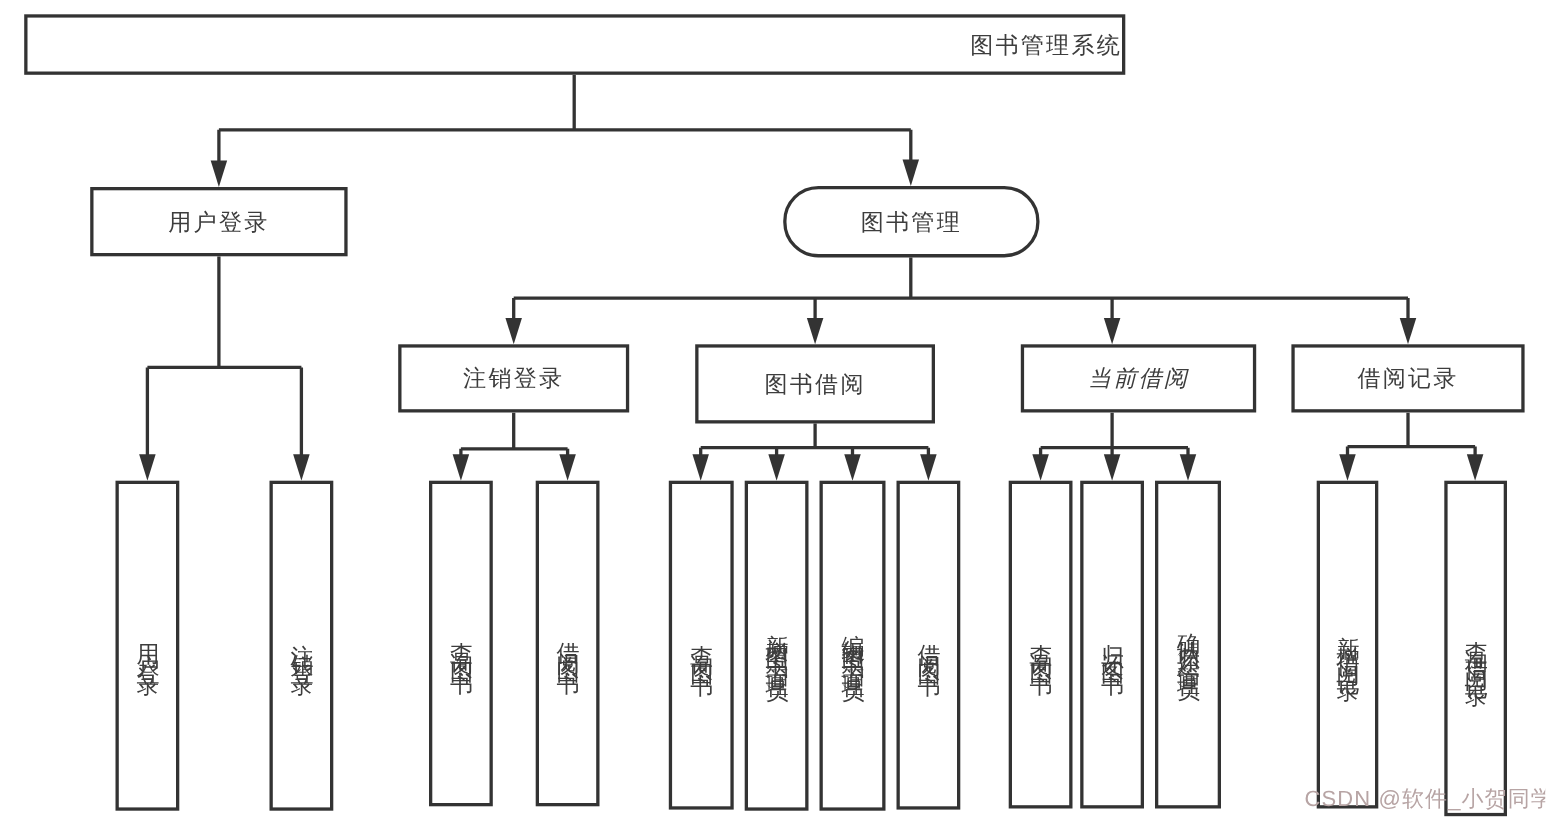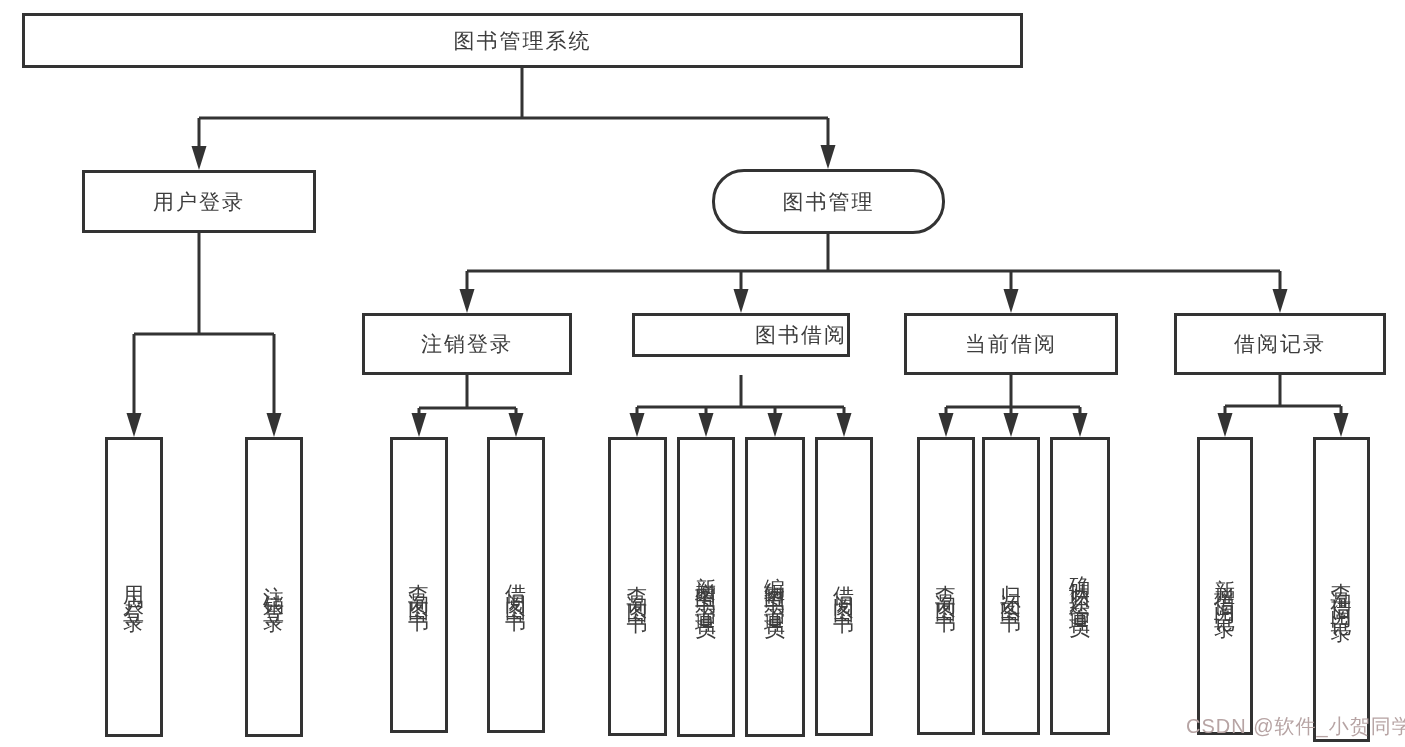--- a/index.html
+++ b/index.html
@@ -90,38 +90,38 @@
     <polygon points="698.5,413 713.5,413 706,437"></polygon>
     <polygon points="767.5,413 782.5,413 775,437"></polygon>
     <polygon points="836.5,413 851.5,413 844,437"></polygon>
     <polygon points="938.5,413 953.5,413 946,437"></polygon>
     <polygon points="1003.5,413 1018.5,413 1011,437"></polygon>
     <polygon points="1072.5,413 1087.5,413 1080,437"></polygon>
     <polygon points="1217.5,413 1232.5,413 1225,437"></polygon>
     <polygon points="1333.5,413 1348.5,413 1341,437"></polygon>
   </svg>
 
-  <div class="box h" style="left:22px; top:13px; width:1001px; height:55px;">
+  <div class="box h" style="left:22px; top:13px; width:1001px; height:55px;justify-content:flex-end;">
     <span>图书管理系统</span>
   </div>
 
   <div class="box h" style="left:82px; top:170px; width:234px; height:63px;">
     <span>用户登录</span>
   </div>
   <div class="box h" style="left:712px; top:169px; width:233px; height:65px;border-radius:32px;">
     <span>图书管理</span>
   </div>
 
   <div class="box h" style="left:362px; top:313px; width:210px; height:62px;">
     <span>注销登录</span>
   </div>
-  <div class="box h" style="left:632px; top:313px; width:218px; height:44px;justify-content:flex-end;">
+  <div class="box h" style="left:632px; top:313px; width:218px; height:72px;">
     <span>图书借阅</span>
   </div>
-  <div class="box h" style="left:904px; top:313px; width:214px; height:62px;">
+  <div class="box h" style="left:928px; top:313px; width:214px; height:62px;font-style:italic;">
     <span>当前借阅</span>
   </div>
   <div class="box h" style="left:1174px; top:313px; width:212px; height:62px;">
     <span>借阅记录</span>
   </div>
 
   <div class="box v v-short" style="left:105px; top:437px; width:58px; height:300px;">
     <span>用户登录</span>
   </div>
   <div class="box v v-short" style="left:245px; top:437px; width:58px; height:300px;">

